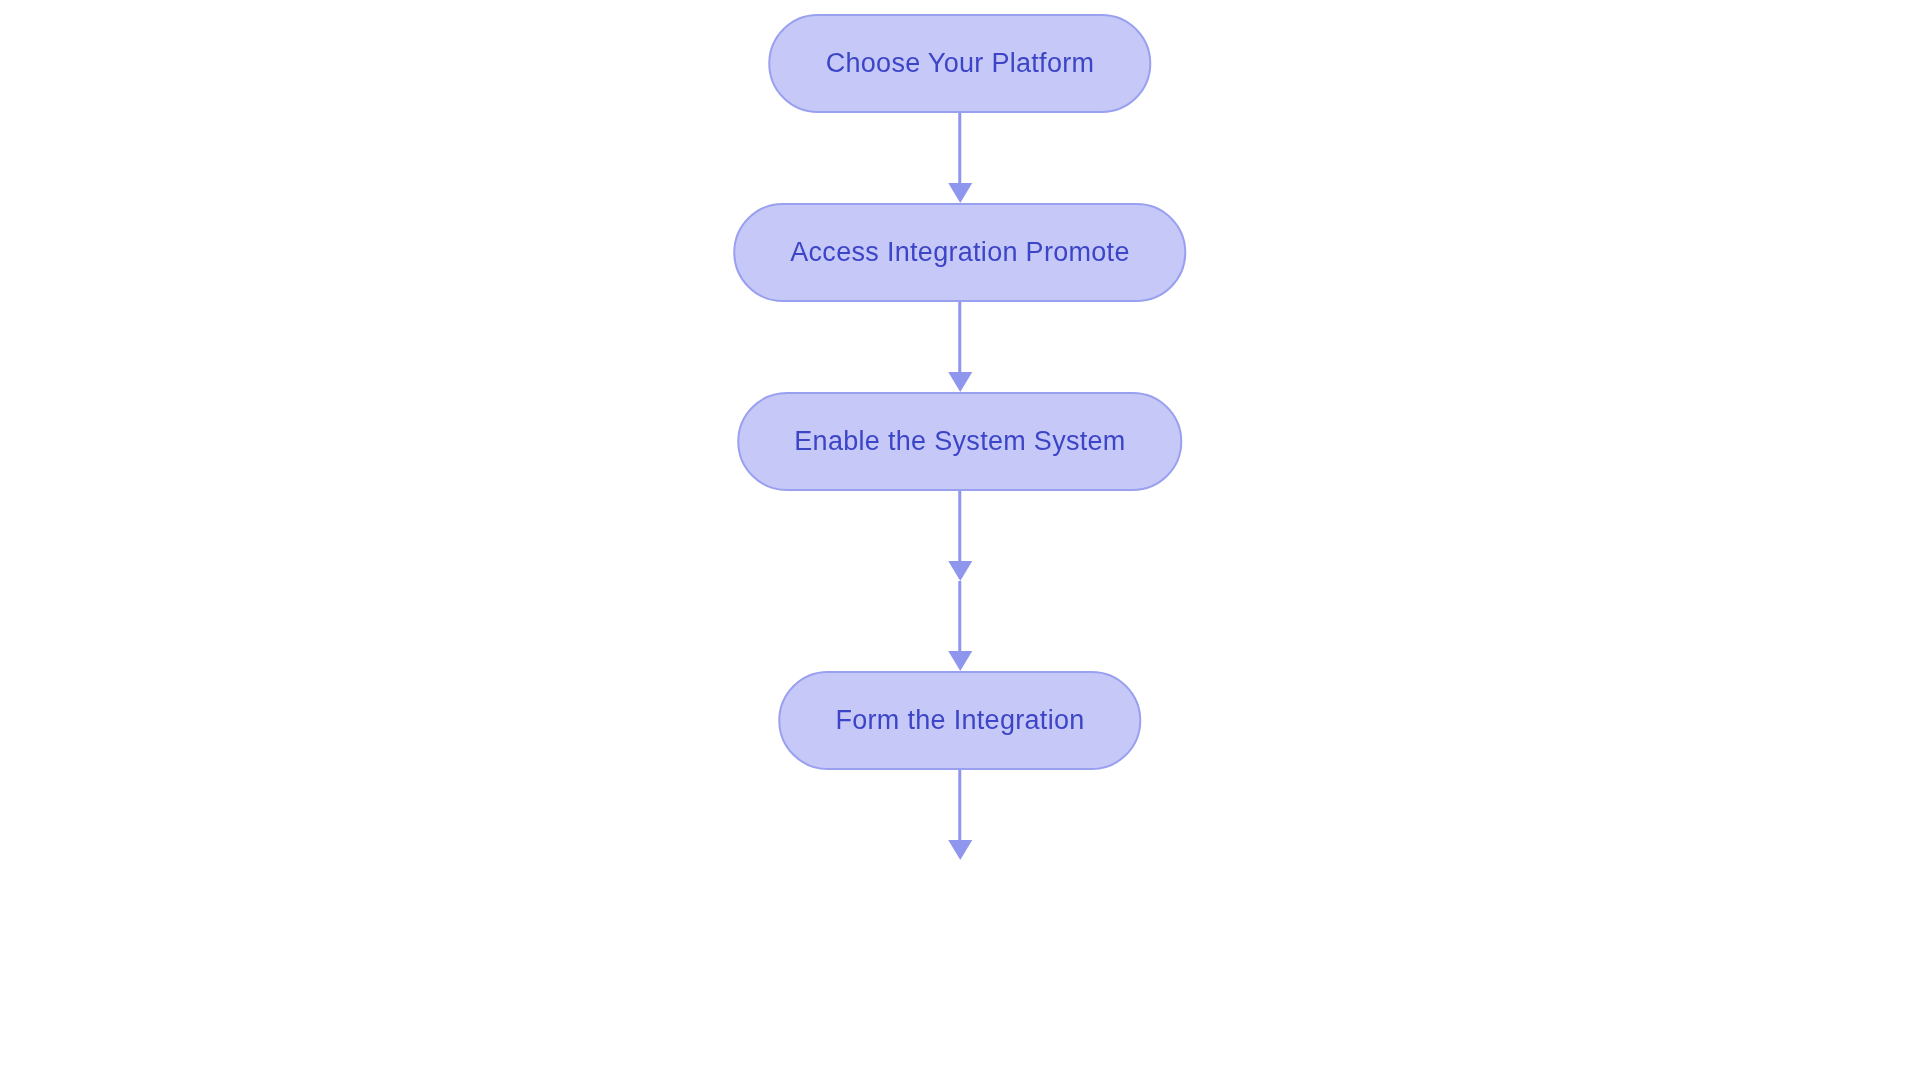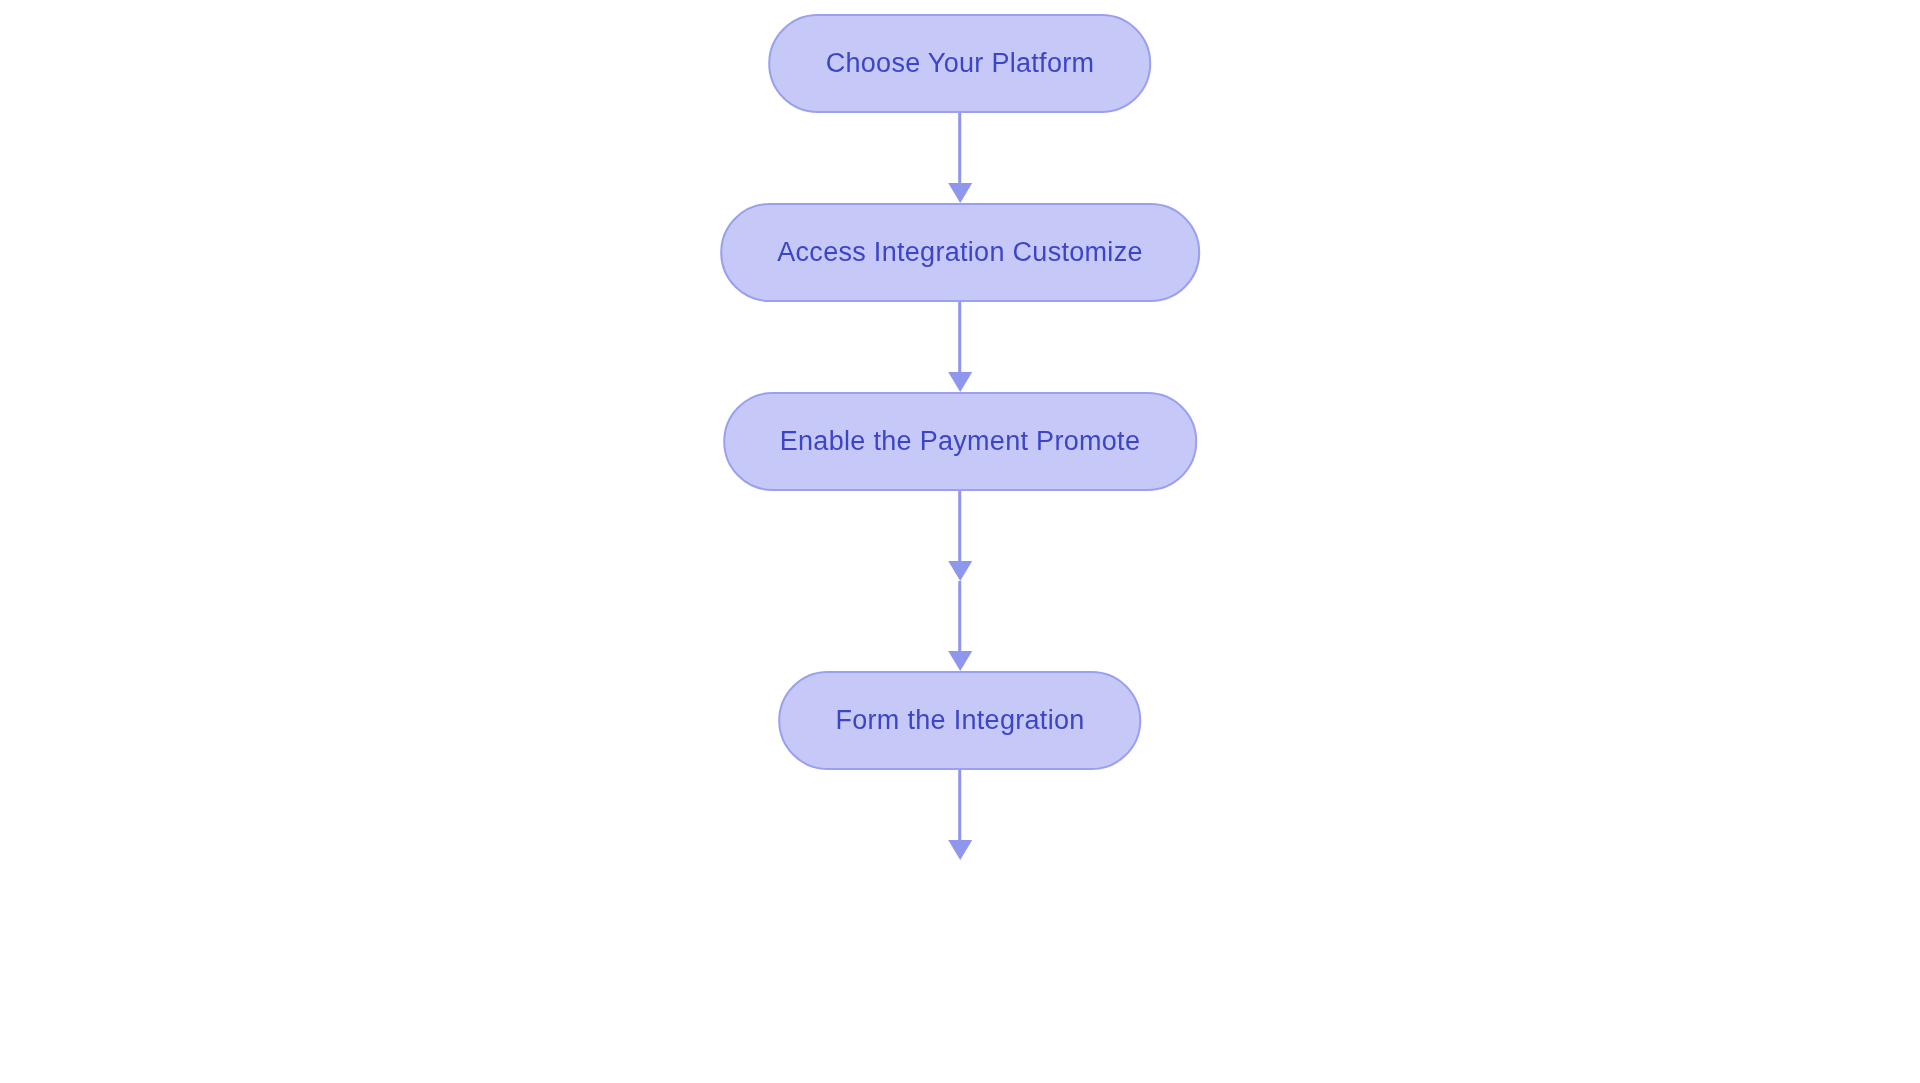--- a/index.html
+++ b/index.html
@@ -77,30 +77,30 @@
     <div class="node">
       <span class="label">Choose Your Platform</span>
     </div>
 
     <div class="arrow">
       <div class="stem"></div>
       <div class="head"></div>
     </div>
 
     <div class="node">
-      <span class="label">Access Integration Customize</span>
+      <span class="label">Access Integration Promote</span>
     </div>
 
     <div class="arrow">
       <div class="stem"></div>
       <div class="head"></div>
     </div>
 
     <div class="node">
-      <span class="label">Enable the Payment Promote</span>
+      <span class="label">Enable the System System</span>
     </div>
 
     <div class="arrow">
       <div class="stem"></div>
       <div class="head"></div>
     </div>
 
 
     <div class="arrow">
       <div class="stem"></div>

